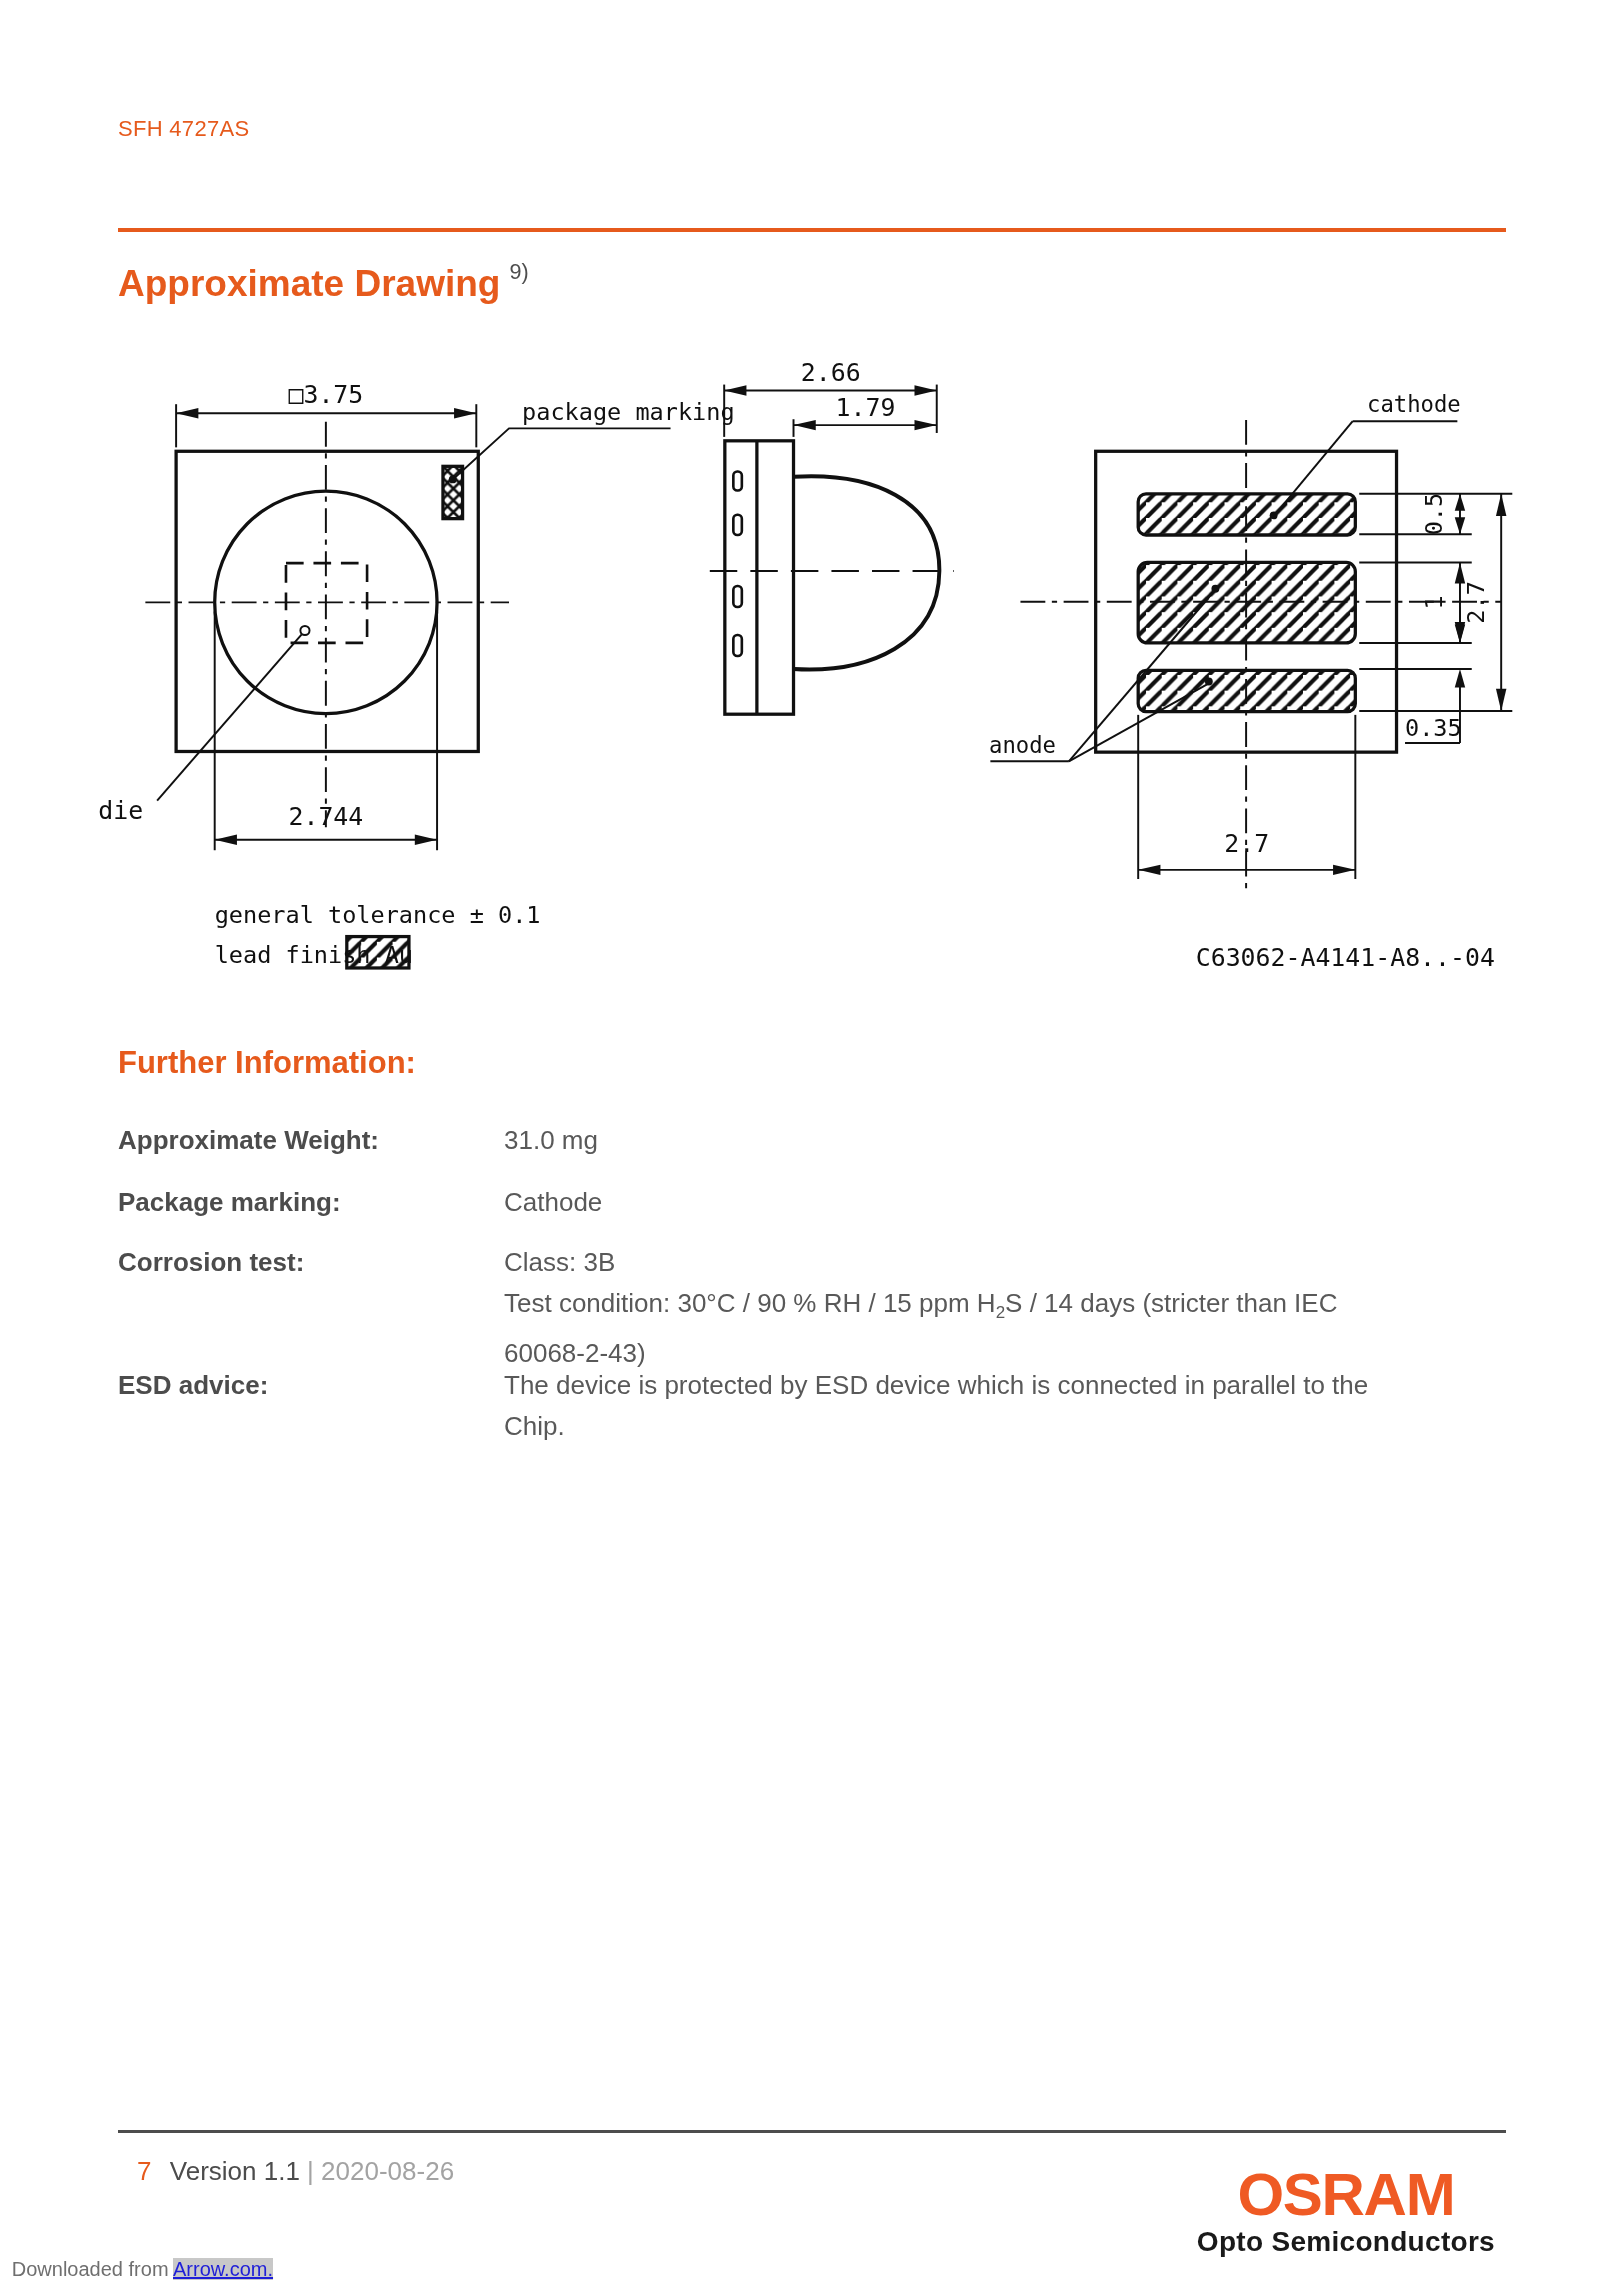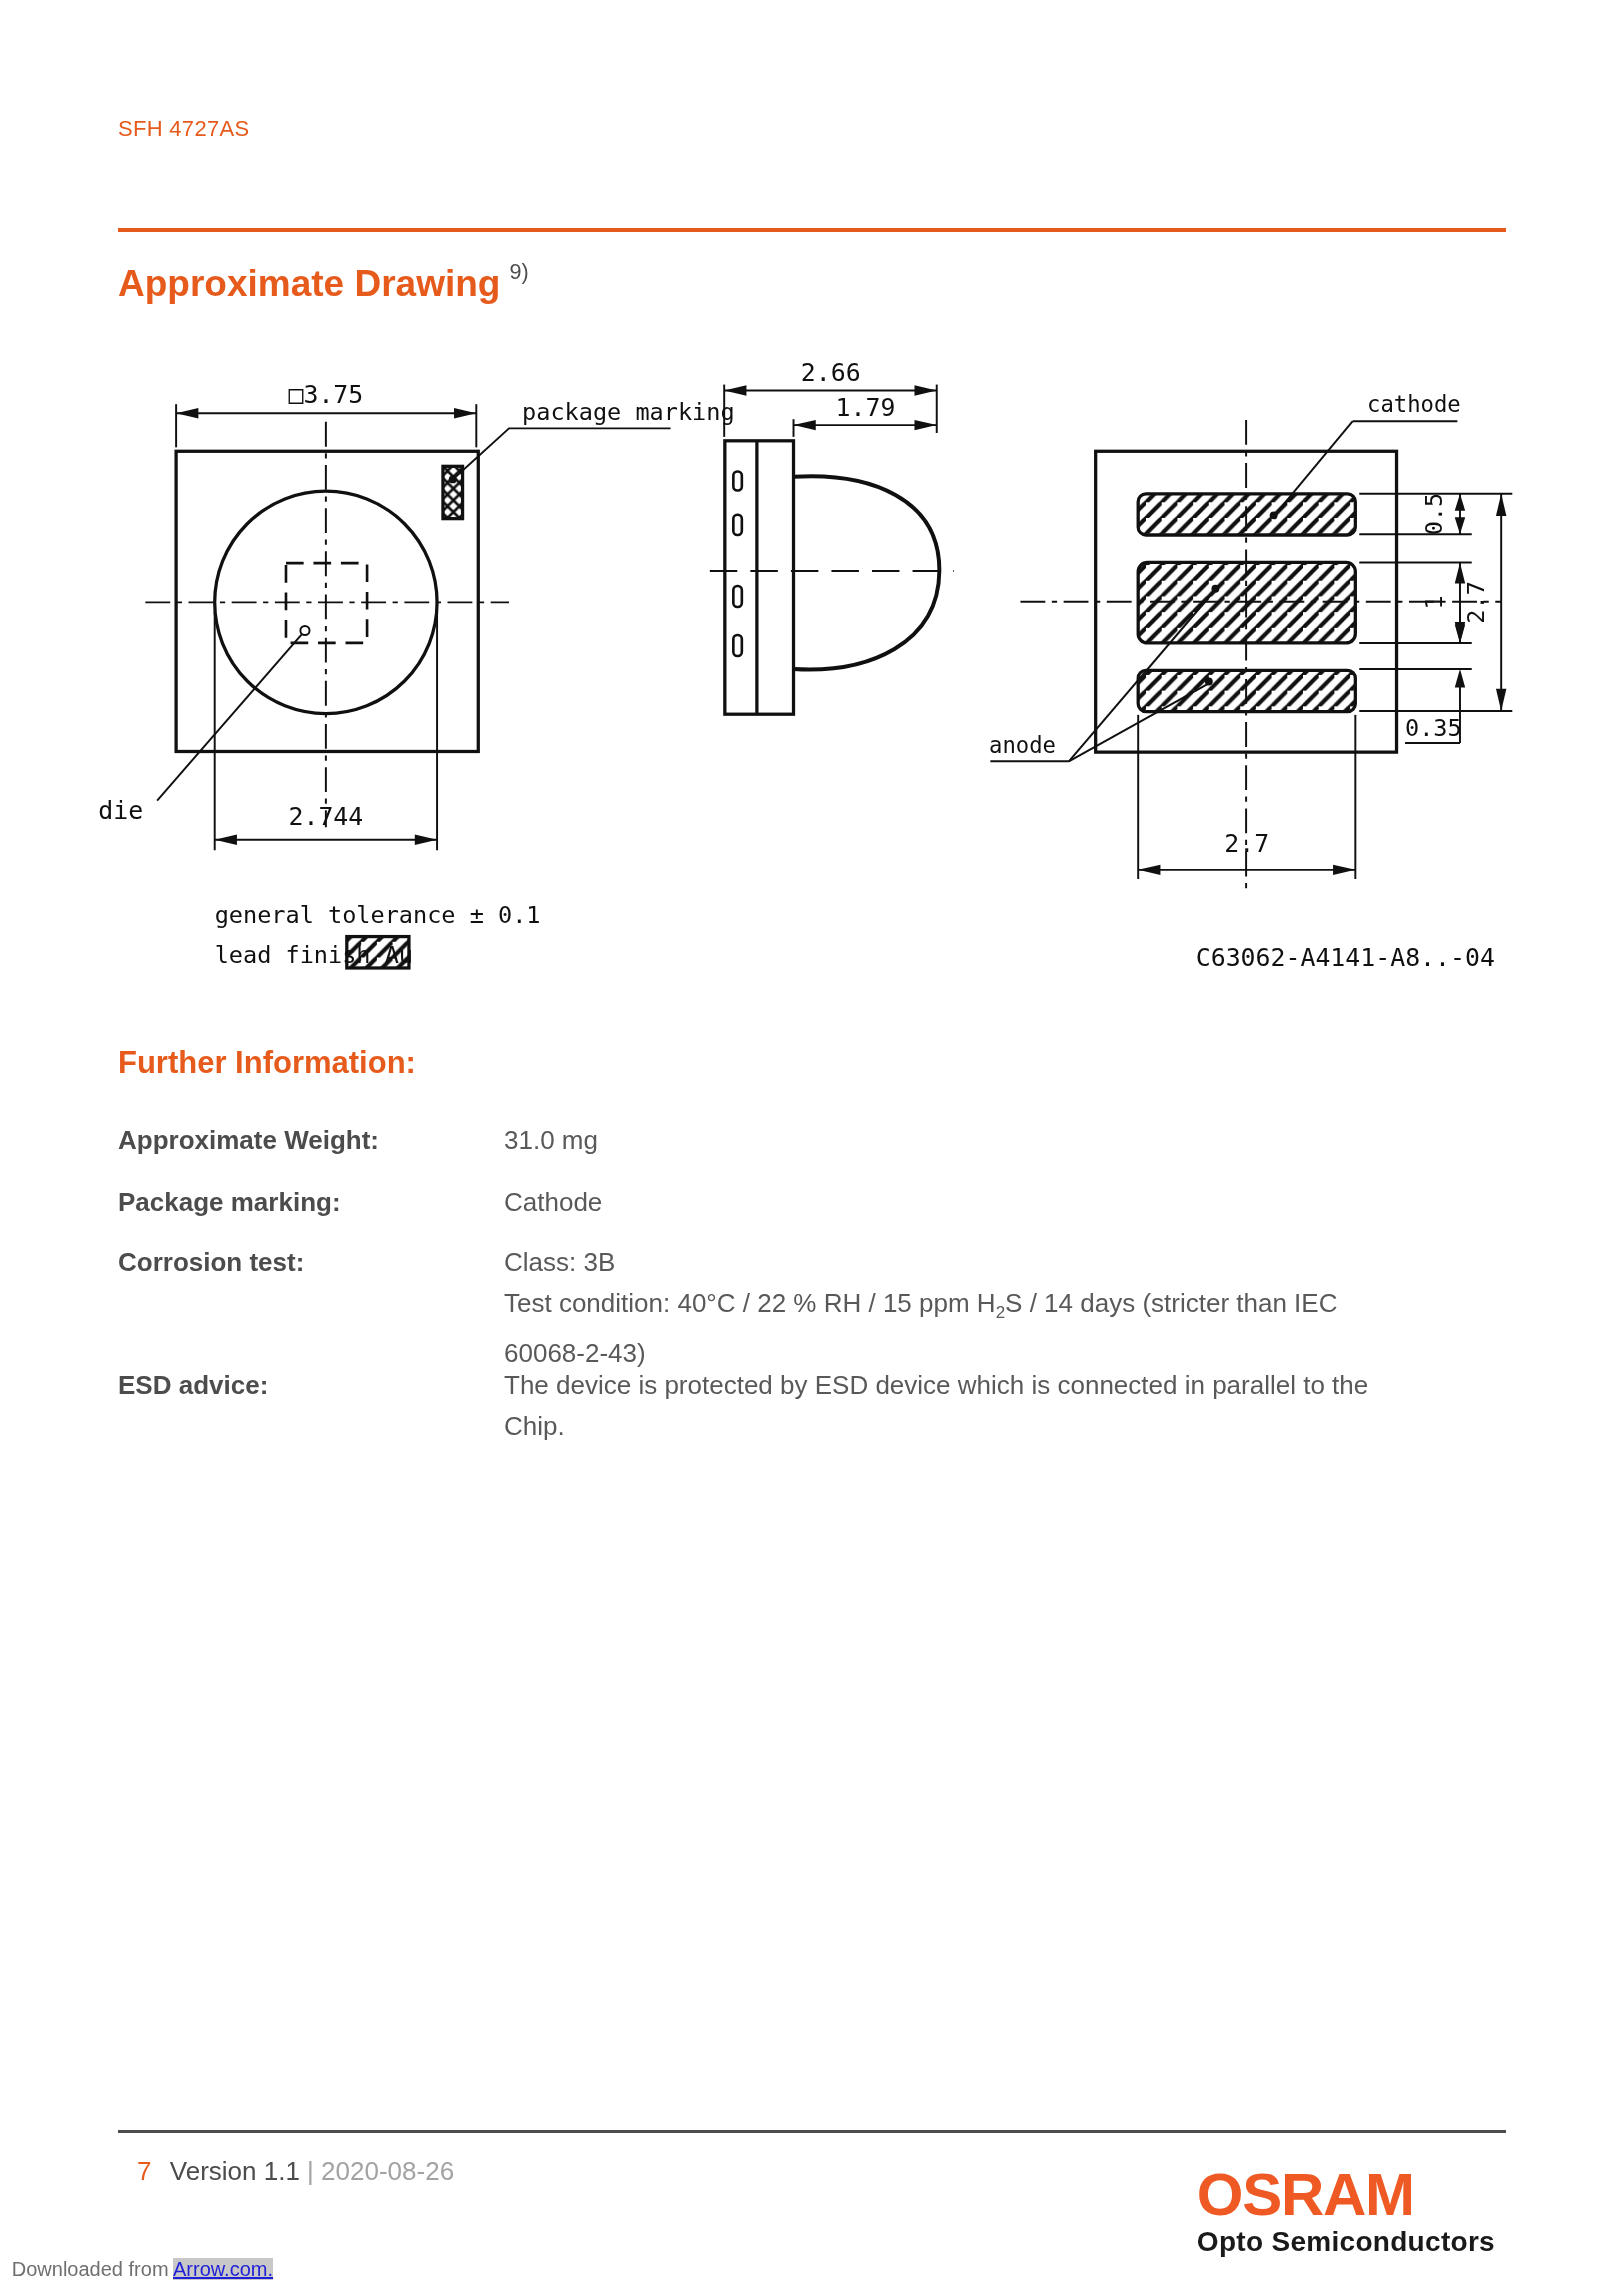--- a/index.html
+++ b/index.html
@@ -25,21 +25,21 @@
   .h2{left:118px;top:1045px;font-size:31px;font-weight:bold;color:#e65a1c;}
   .inforow{left:118px;width:1387px;font-size:26px;line-height:41px;}
   .inforow .lbl{position:absolute;left:0;top:0;font-weight:bold;color:#4c4c4c;}
   .inforow .val{position:absolute;left:386px;top:0;color:#595959;width:955px;}
   .val sub{font-size:17px;}
   
   .footrule{left:118px;top:2130px;width:1388px;height:2.6px;background:#4d4d4d;}
   .footline{left:137px;top:2156px;font-size:26px;color:#4c4c4c;}
   .footline .pg{color:#e65a1c;margin-right:18.3px;}
   .footline .muted{color:#a3a3a3;}
-  .logo{right:128px;top:2167px;text-align:left;}
+  .logo{right:128px;top:2167px;text-align:center;}
   .logo .osram{font-size:60px;font-weight:bold;color:#ef5a24;letter-spacing:-1.3px;line-height:56px;}
   .logo .sub{font-size:28px;font-weight:bold;color:#1a1a1a;margin-top:2.6px;letter-spacing:0.3px;}
   .watermark{left:11.8px;top:2258px;font-size:20px;color:#6f6f6f;}
   .watermark a{color:#1f1fd8;background:#c8c8c8;text-decoration:underline;cursor:pointer;}
 </style>
 </head>
 <body>
 
 <div id="page">
 
@@ -187,21 +187,21 @@
 
   <div class="abs inforow" style="top:1182px;">
     <div class="lbl">Package marking:</div>
     <div class="val">Cathode</div>
   </div>
 
   <div class="abs inforow" style="top:1242px;">
     <div class="lbl">Corrosion test:</div>
     <div class="val">
       <div>Class: 3B</div>
-      <div><span>Test condition: 40°C / 22 % RH / 15 ppm H</span><sub>2</sub><span>S / 14 days (stricter than IEC</span></div>
+      <div><span>Test condition: 30°C / 90 % RH / 15 ppm H</span><sub>2</sub><span>S / 14 days (stricter than IEC</span></div>
       <div>60068-2-43)</div>
     </div>
   </div>
 
   <div class="abs inforow" style="top:1365px;">
     <div class="lbl">ESD advice:</div>
     <div class="val">
       <div>The device is protected by ESD device which is connected in parallel to the</div>
       <div>Chip.</div>
     </div>

